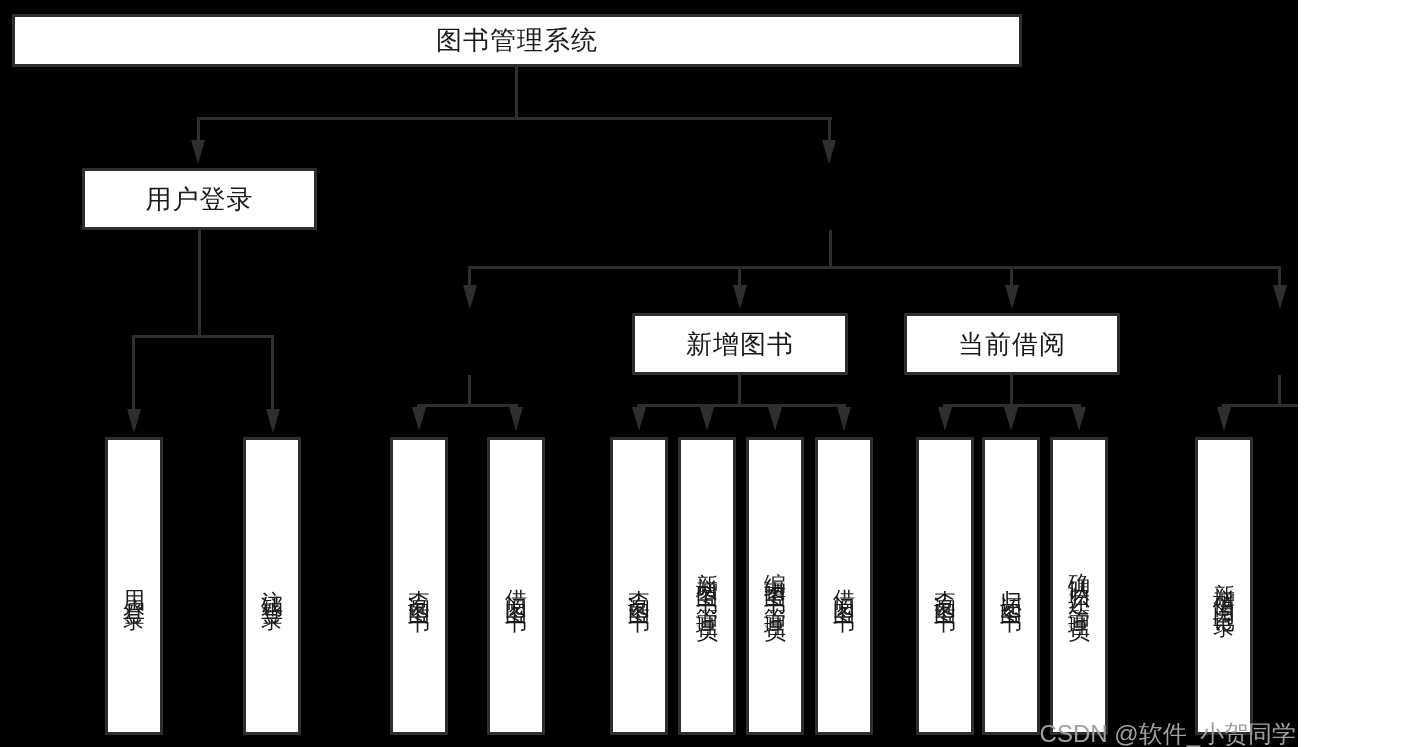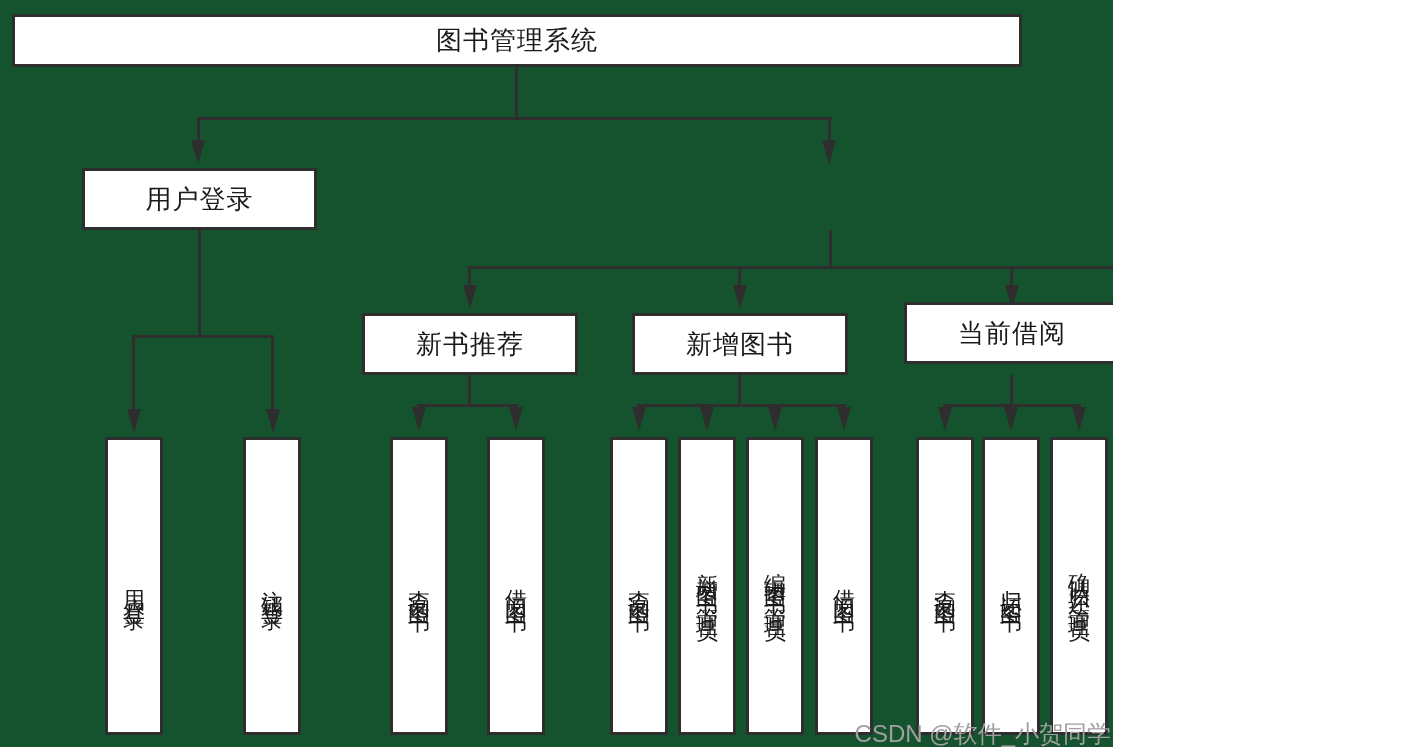--- a/index.html
+++ b/index.html
@@ -2,23 +2,23 @@
 <html><head>
 <meta charset="utf-8">
 <style>
   html, body {
     margin: 0;
     padding: 0;
     background: #ffffff;
   }
   .canvas {
     position: relative;
-    width: 1113px;
+    width: 1298px;
     height: 747px;
-    background: #14532d;
+    background: #000000;
     font-family: "Liberation Sans", sans-serif;
     color: #1a1a1a;
     overflow: hidden;
   }
   .box {
     position: absolute;
     box-sizing: border-box;
     border: 3px solid #2e2e2e;
     background: #ffffff;
     display: flex;
@@ -99,27 +99,24 @@
   <div class="hl" style="left:468px;top:266px;width:813px"></div>
   <div class="vl" style="left:468px;top:266px;height:19px"></div>
   <div class="vl" style="left:738px;top:266px;height:19px"></div>
   <div class="vl" style="left:1010px;top:266px;height:19px"></div>
   <div class="vl" style="left:1278px;top:266px;height:19px"></div>
   <div class="ah" style="left:463px;top:285px"></div>
   <div class="ah" style="left:733px;top:285px"></div>
   <div class="ah" style="left:1005px;top:285px"></div>
   <div class="ah" style="left:1273px;top:285px"></div>
 
-  <div class="box" style="left:362px;top:313px;width:216px;height:62px">
-    <span>新书推荐</span>
-  </div>
   <div class="box" style="left:632px;top:313px;width:216px;height:62px">
     <span>新增图书</span>
   </div>
-  <div class="box" style="left:904px;top:302px;width:216px;height:62px">
+  <div class="box" style="left:904px;top:313px;width:216px;height:62px">
     <span>当前借阅</span>
   </div>
 
   <div class="vl" style="left:468px;top:375px;height:29px"></div>
   <div class="hl" style="left:417px;top:404px;width:101px"></div>
   <div class="ah" style="left:412px;top:407px"></div>
   <div class="ah" style="left:509px;top:407px"></div>
 
   <div class="vl" style="left:738px;top:375px;height:29px"></div>
   <div class="hl" style="left:637px;top:404px;width:209px"></div>

